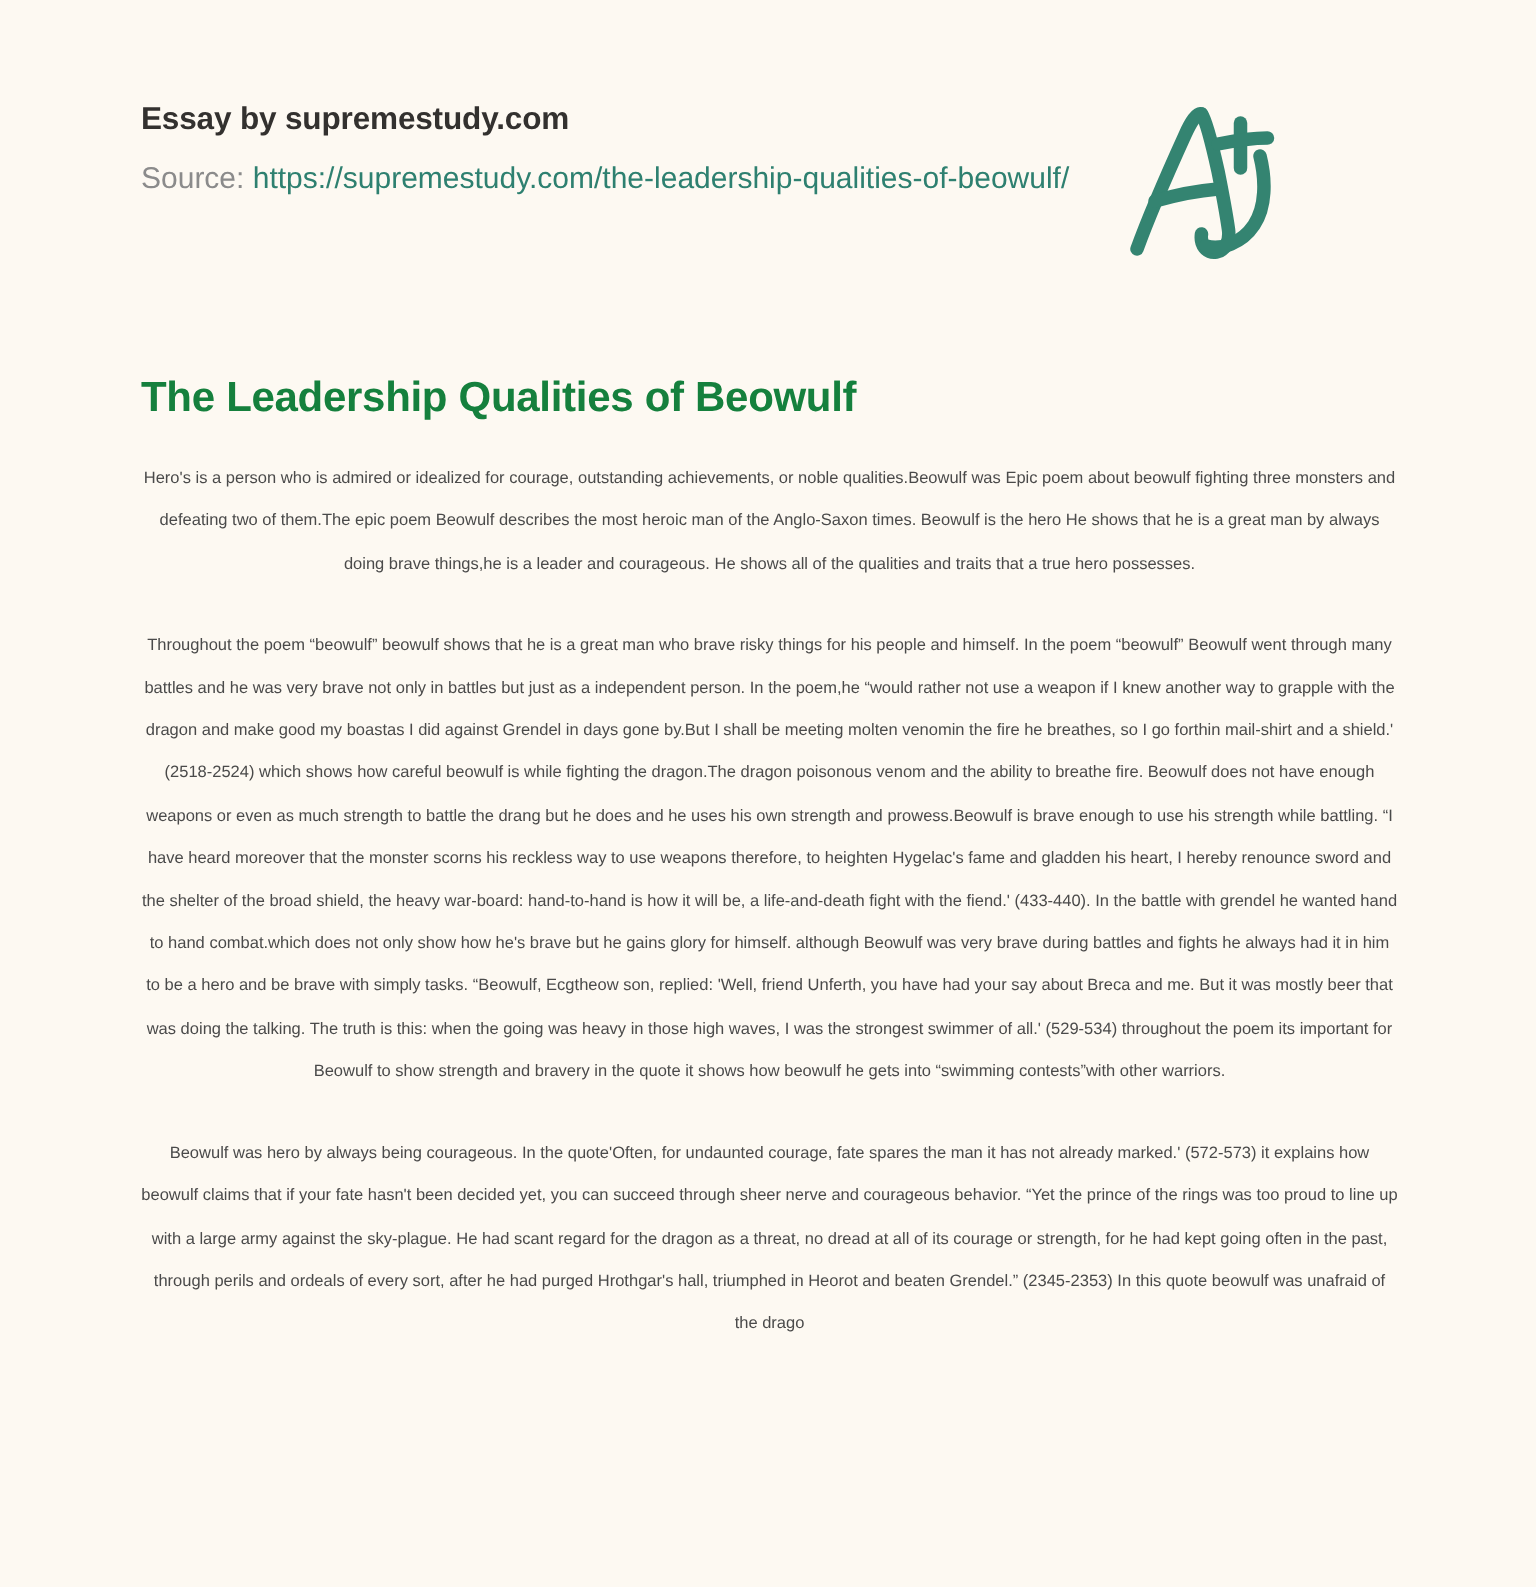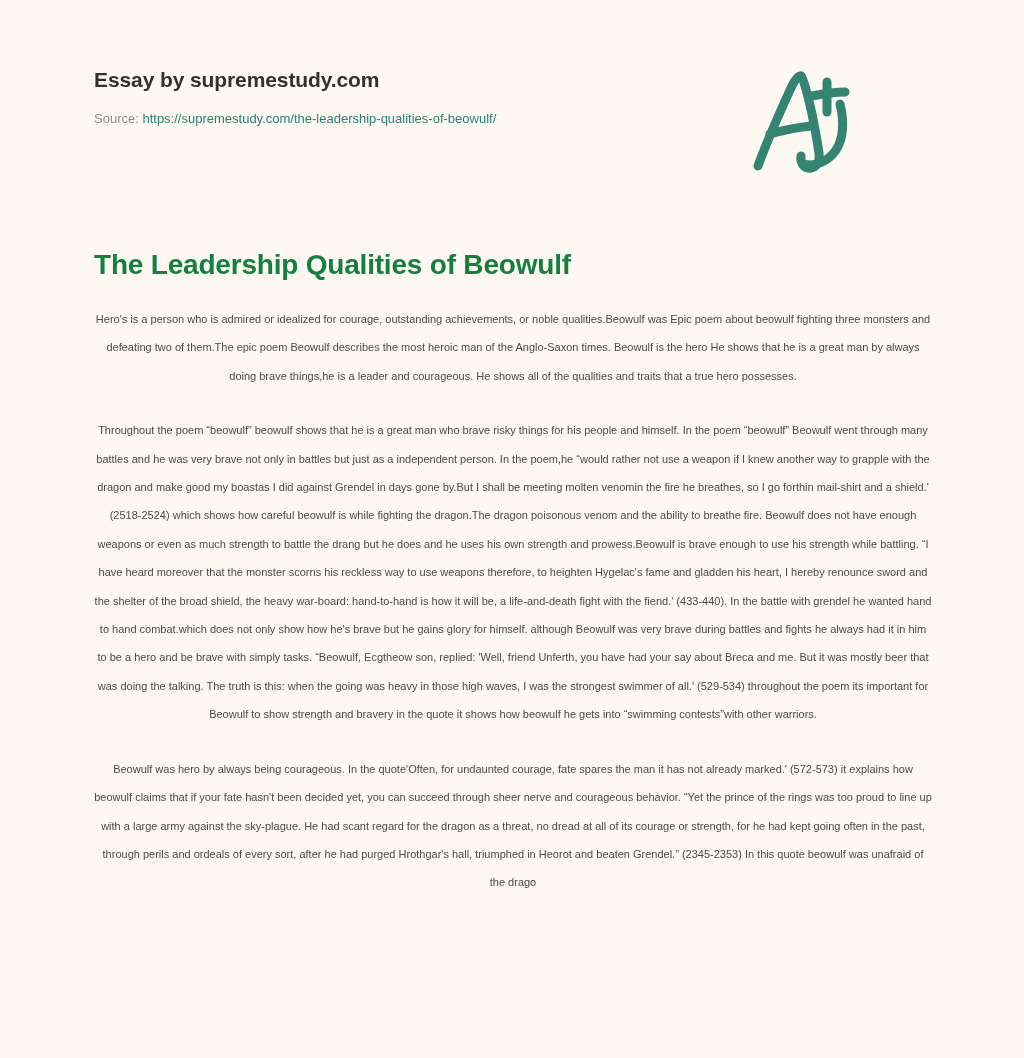--- a/index.html
+++ b/index.html
@@ -35,21 +35,21 @@
     font-weight: bold;
     color: #33312f;
     letter-spacing: -0.1px;
     line-height: 28px;
     margin: 0;
     white-space: nowrap;
   }
 
   .source-line {
     margin: 14px 0 0 0;
-    font-size: 13px;
+    font-size: 20px;
     line-height: 22px;
     color: #8b8b8b;
     white-space: nowrap;
   }
 
   .source-label {
     color: #8b8b8b;
   }
 
   .source-url {

